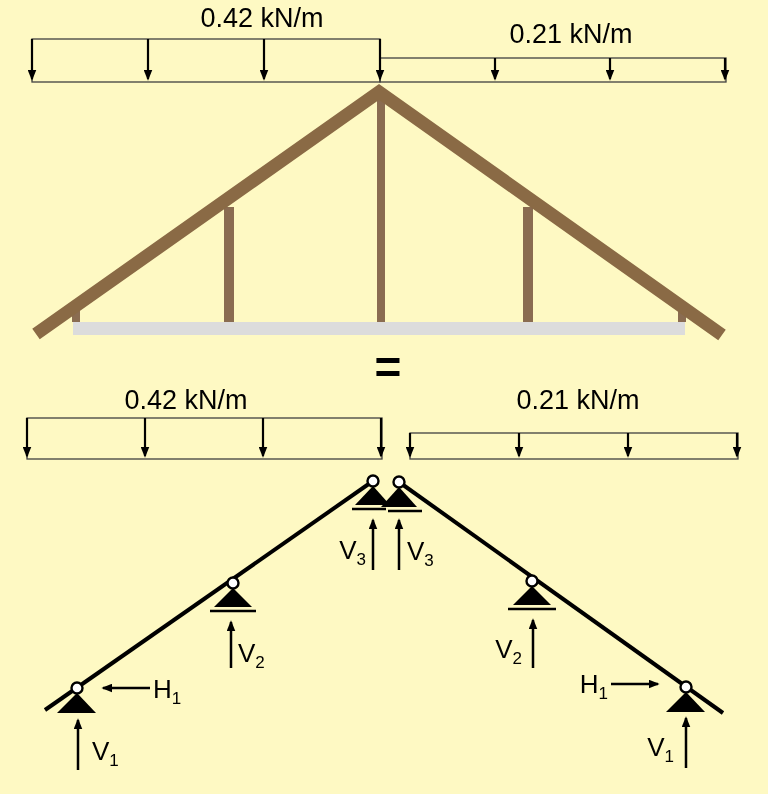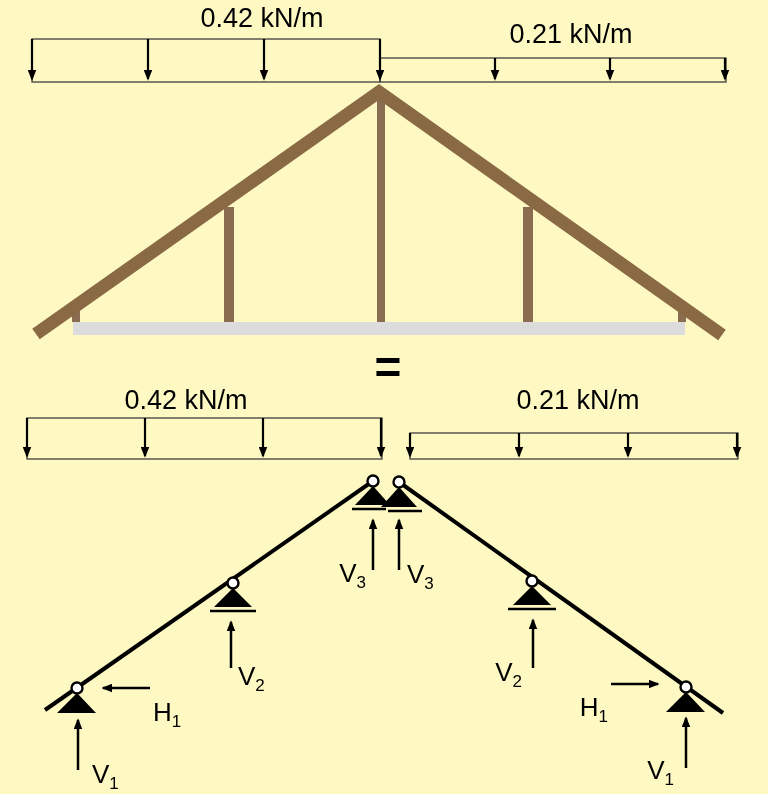--- a/index.html
+++ b/index.html
@@ -5,21 +5,21 @@
   html,body { margin:0; padding:0; background:#ffffff; }
   #canvas {
     position:relative; width:768px; height:794px; background:#fef9c3;
     font-family:"Liberation Sans", sans-serif; overflow:hidden;
   }
   #canvas svg { position:absolute; left:0; top:0; }
   .lbl {
     position:absolute; color:#000; font-size:27px; line-height:1.1;
     text-align:center; white-space:nowrap;
   }
-  .rx { font-size:26px; text-align:left;margin-top:23px; }
+  .rx { font-size:26px; text-align:left; }
   .rx sub { font-size:17px; vertical-align:-6px; }
   .eq { font-size:46px; font-weight:bold; }
   .right { text-align:right; }
 </style>
 </head>
 <body>
 
 <div id="canvas">
 
   <svg width="768" height="794" viewBox="0 0 768 794" color="#000000">

